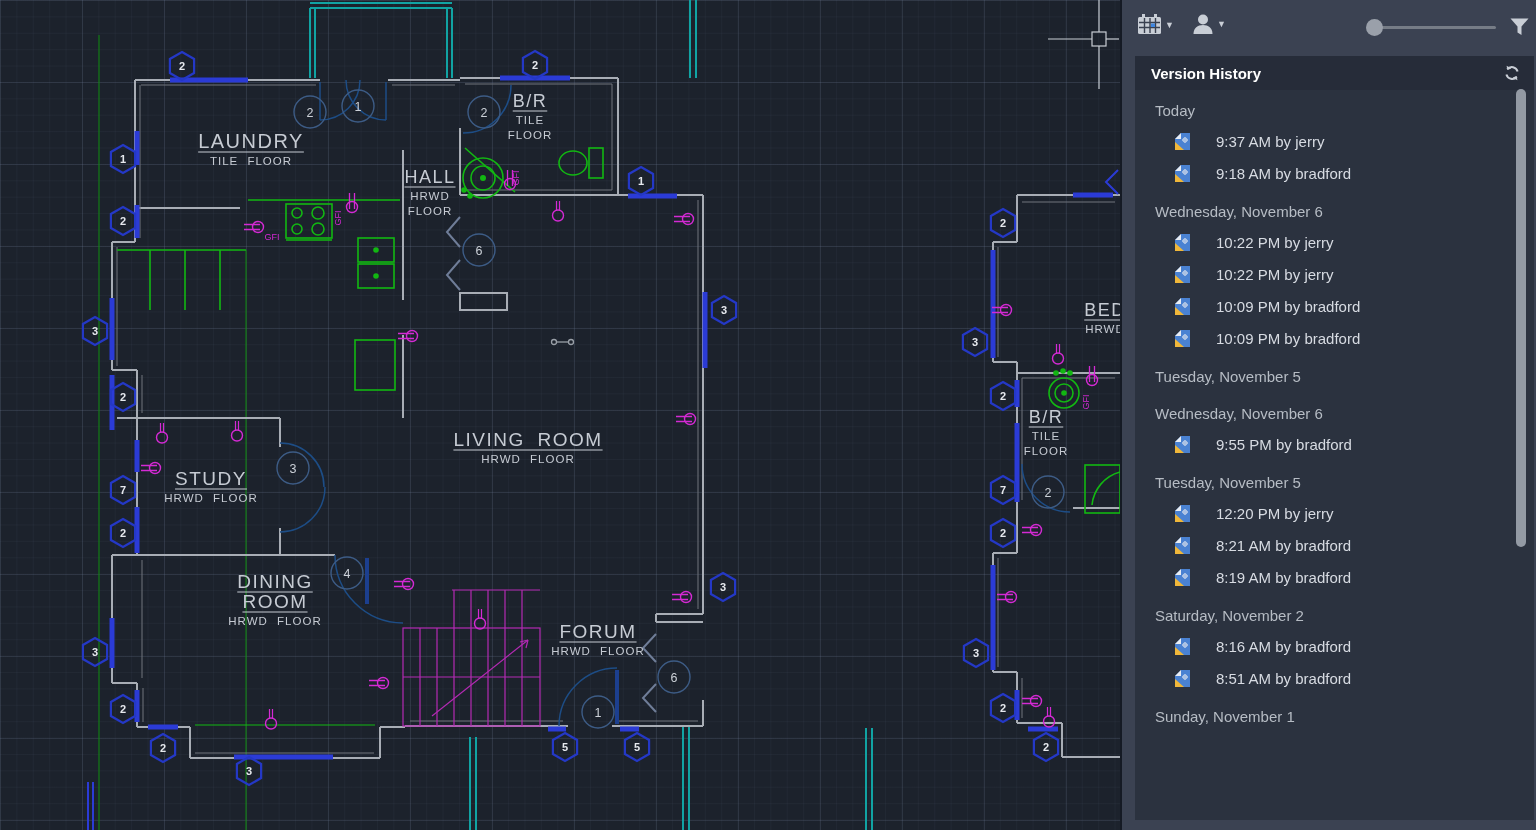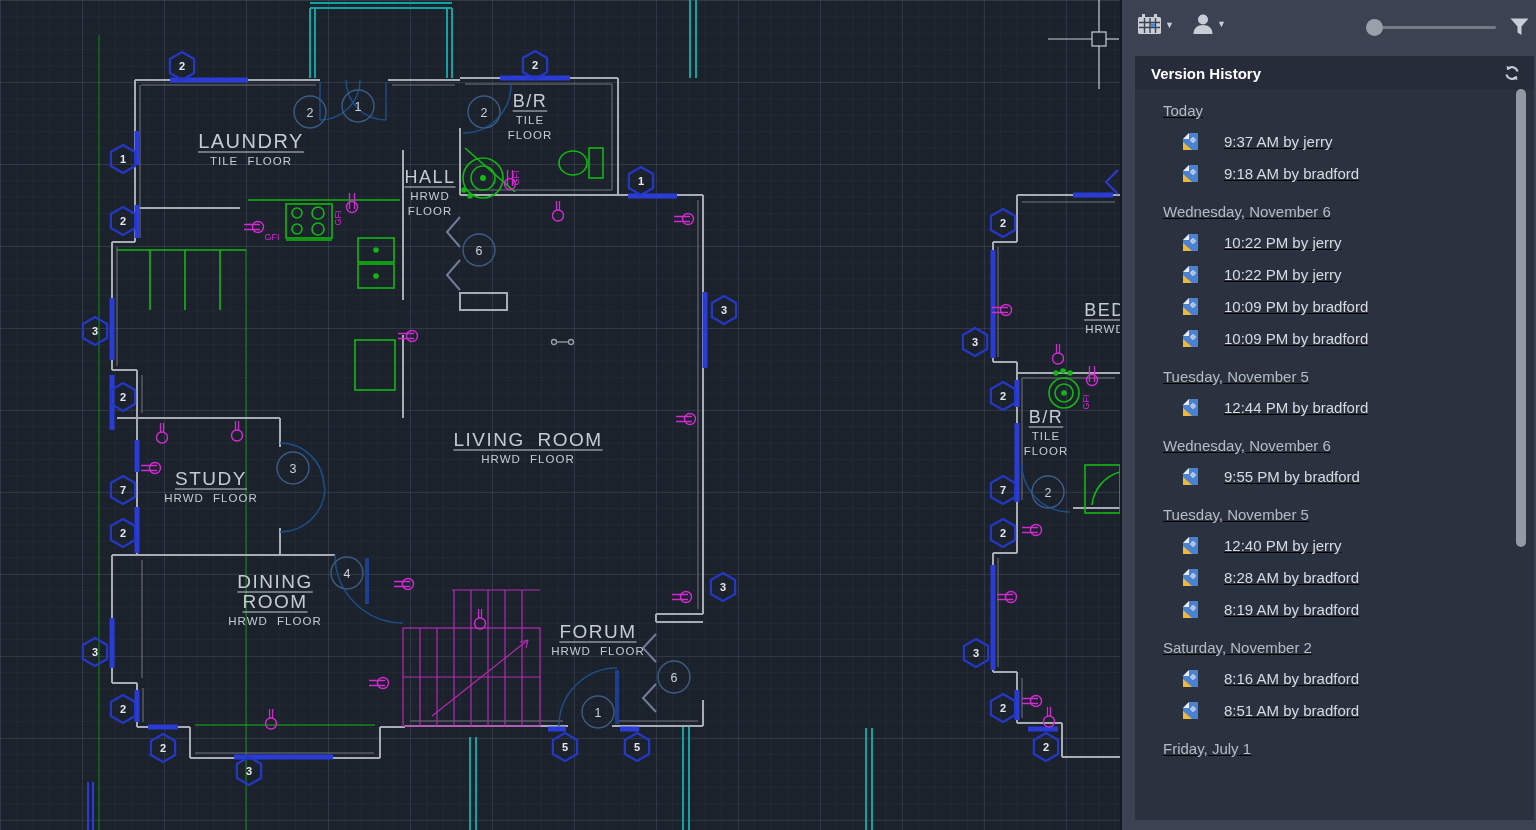--- a/index.html
+++ b/index.html
@@ -24,21 +24,21 @@
   #toolbar{position:absolute;left:0;top:0;width:100%;height:48px;}
   .tb-btn{position:absolute;display:flex;align-items:center;cursor:pointer;}
   .caret{color:#c9ced6;font-size:9px;margin-left:3px;}
   #vh-box{position:absolute;left:13px;right:2px;top:48px;bottom:10px;
     background:#2b323f;border-radius:0;overflow:hidden;margin-top:8px;}
   #vh-header{position:absolute;left:0;right:0;top:0;height:34px;background:#262c39;
     display:flex;align-items:center;justify-content:space-between;
     padding:0 14px 0 16px;box-sizing:border-box;}
   #vh-title{color:#ffffff;font-size:15px;font-weight:bold;}
   #vh-list{position:absolute;left:0;right:0;top:34px;bottom:0;overflow:hidden;
-    padding-left:15px;box-sizing:border-box;text-decoration:underline;}
+    padding-left:7px;box-sizing:border-box;}
   .vh-group{margin-top:7px;}
   .vh-group:first-child{margin-top:5px;}
   .vh-group-label{height:30px;display:flex;align-items:center;color:#b6bcc4;
     font-size:15px;padding-left:13px;}
   .vh-item{height:32px;display:flex;align-items:center;gap:24px;padding-left:31px;
     color:#d7dbe2;font-size:15px;cursor:pointer;}
   .vh-item svg{flex:0 0 auto;}
   #vh-scroll{position:absolute;right:8px;top:33px;width:10px;height:458px;
     background:#939aa4;border-radius:5px;}
   #refresh-btn{cursor:pointer;display:flex;}
@@ -660,30 +660,20 @@
                 <path d="M2,7 L8,1 L8,7 Z" fill="#e9edf3"></path>
                 <path d="M2,18 V10 L11,18 Z" fill="#f0b73a"></path>
                 <circle cx="12" cy="8" r="2.1" fill="none" stroke="#dfe5ee" stroke-width="0.8"></circle>
                 <path d="M9,8 H15 M12,5 V11" stroke="#dfe5ee" stroke-width="0.8"></path>
               </svg>
               <span>10:09 PM by bradford</span>
             </div>
           </div>
           <div class="vh-group">
             <div class="vh-group-label">Tuesday, November 5</div>
-            <div class="vh-item">
-              <svg width="19" height="19" viewBox="0 0 19 19">
-                <path d="M8,1 H17 V18 H2 V7 Z" fill="#4a82d2"></path>
-                <path d="M2,7 L8,1 L8,7 Z" fill="#e9edf3"></path>
-                <path d="M2,18 V10 L11,18 Z" fill="#f0b73a"></path>
-                <circle cx="12" cy="8" r="2.1" fill="none" stroke="#dfe5ee" stroke-width="0.8"></circle>
-                <path d="M9,8 H15 M12,5 V11" stroke="#dfe5ee" stroke-width="0.8"></path>
-              </svg>
-              <span>12:44 PM by bradford</span>
-            </div>
           </div>
           <div class="vh-group">
             <div class="vh-group-label">Wednesday, November 6</div>
             <div class="vh-item">
               <svg width="19" height="19" viewBox="0 0 19 19">
                 <path d="M8,1 H17 V18 H2 V7 Z" fill="#4a82d2"></path>
                 <path d="M2,7 L8,1 L8,7 Z" fill="#e9edf3"></path>
                 <path d="M2,18 V10 L11,18 Z" fill="#f0b73a"></path>
                 <circle cx="12" cy="8" r="2.1" fill="none" stroke="#dfe5ee" stroke-width="0.8"></circle>
                 <path d="M9,8 H15 M12,5 V11" stroke="#dfe5ee" stroke-width="0.8"></path>
@@ -694,31 +684,31 @@
           <div class="vh-group">
             <div class="vh-group-label">Tuesday, November 5</div>
             <div class="vh-item">
               <svg width="19" height="19" viewBox="0 0 19 19">
                 <path d="M8,1 H17 V18 H2 V7 Z" fill="#4a82d2"></path>
                 <path d="M2,7 L8,1 L8,7 Z" fill="#e9edf3"></path>
                 <path d="M2,18 V10 L11,18 Z" fill="#f0b73a"></path>
                 <circle cx="12" cy="8" r="2.1" fill="none" stroke="#dfe5ee" stroke-width="0.8"></circle>
                 <path d="M9,8 H15 M12,5 V11" stroke="#dfe5ee" stroke-width="0.8"></path>
               </svg>
-              <span>12:40 PM by jerry</span>
-            </div>
-            <div class="vh-item">
-              <svg width="19" height="19" viewBox="0 0 19 19">
-                <path d="M8,1 H17 V18 H2 V7 Z" fill="#4a82d2"></path>
-                <path d="M2,7 L8,1 L8,7 Z" fill="#e9edf3"></path>
-                <path d="M2,18 V10 L11,18 Z" fill="#f0b73a"></path>
-                <circle cx="12" cy="8" r="2.1" fill="none" stroke="#dfe5ee" stroke-width="0.8"></circle>
-                <path d="M9,8 H15 M12,5 V11" stroke="#dfe5ee" stroke-width="0.8"></path>
-              </svg>
-              <span>8:28 AM by bradford</span>
+              <span>12:20 PM by jerry</span>
+            </div>
+            <div class="vh-item">
+              <svg width="19" height="19" viewBox="0 0 19 19">
+                <path d="M8,1 H17 V18 H2 V7 Z" fill="#4a82d2"></path>
+                <path d="M2,7 L8,1 L8,7 Z" fill="#e9edf3"></path>
+                <path d="M2,18 V10 L11,18 Z" fill="#f0b73a"></path>
+                <circle cx="12" cy="8" r="2.1" fill="none" stroke="#dfe5ee" stroke-width="0.8"></circle>
+                <path d="M9,8 H15 M12,5 V11" stroke="#dfe5ee" stroke-width="0.8"></path>
+              </svg>
+              <span>8:21 AM by bradford</span>
             </div>
             <div class="vh-item">
               <svg width="19" height="19" viewBox="0 0 19 19">
                 <path d="M8,1 H17 V18 H2 V7 Z" fill="#4a82d2"></path>
                 <path d="M2,7 L8,1 L8,7 Z" fill="#e9edf3"></path>
                 <path d="M2,18 V10 L11,18 Z" fill="#f0b73a"></path>
                 <circle cx="12" cy="8" r="2.1" fill="none" stroke="#dfe5ee" stroke-width="0.8"></circle>
                 <path d="M9,8 H15 M12,5 V11" stroke="#dfe5ee" stroke-width="0.8"></path>
               </svg>
               <span>8:19 AM by bradford</span>
@@ -741,20 +731,20 @@
                 <path d="M8,1 H17 V18 H2 V7 Z" fill="#4a82d2"></path>
                 <path d="M2,7 L8,1 L8,7 Z" fill="#e9edf3"></path>
                 <path d="M2,18 V10 L11,18 Z" fill="#f0b73a"></path>
                 <circle cx="12" cy="8" r="2.1" fill="none" stroke="#dfe5ee" stroke-width="0.8"></circle>
                 <path d="M9,8 H15 M12,5 V11" stroke="#dfe5ee" stroke-width="0.8"></path>
               </svg>
               <span>8:51 AM by bradford</span>
             </div>
           </div>
           <div class="vh-group">
-            <div class="vh-group-label">Friday, July 1</div>
+            <div class="vh-group-label">Sunday, November 1</div>
           </div>
         </div>
       <div id="vh-scroll"></div>
     </div>
 
   </div>
 </div>
 
 </body></html>

